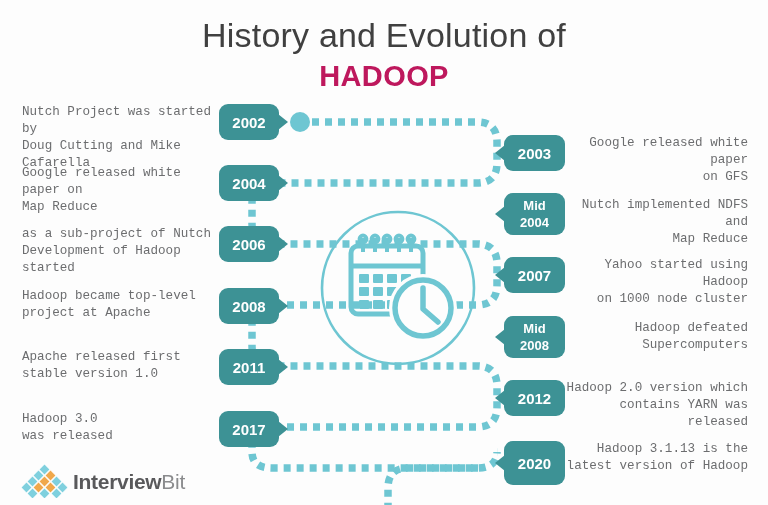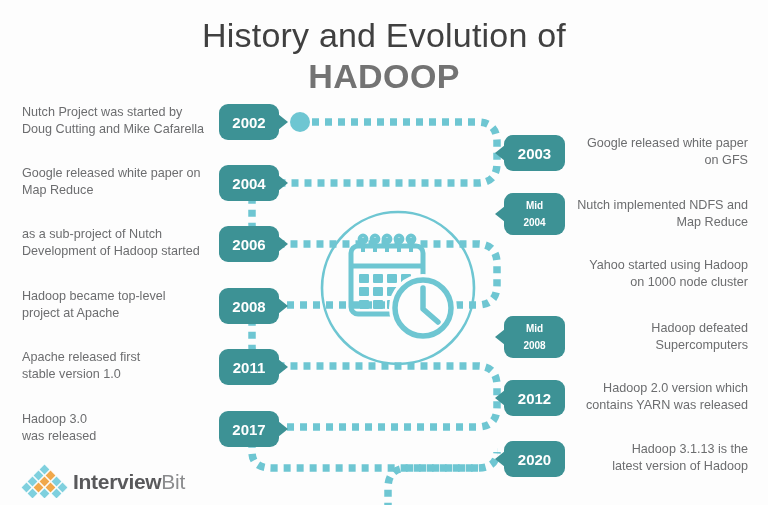--- a/index.html
+++ b/index.html
@@ -11,52 +11,52 @@
   }
   #stage{position:absolute;inset:0;width:768px;height:505px;}
 
   
   .title-wrap{position:absolute;left:0;top:14px;width:768px;text-align:center;}
   .title-line1{
     font-size:34px;line-height:42px;color:#404040;font-weight:400;
     letter-spacing:.2px;
   }
   .title-line2{
-    font-size:34px;line-height:40px;color:#737373;font-weight:bold;
+    font-size:29px;line-height:40px;color:#be185d;font-weight:bold;
     letter-spacing:.4px;
   }
 
   
   #path-svg{position:absolute;left:0;top:0;width:768px;height:505px;}
 
   
   .badge{
     position:absolute;background:#3d9295;border-radius:9px;
     color:#ffffff;font-weight:bold;text-align:center;
     display:flex;align-items:center;justify-content:center;
     flex-direction:column;
   }
   .badge .ln{display:block;}
   .badge.one-line{font-size:15px;line-height:19px;}
-  .badge.two-line{font-size:10px;line-height:17px;}
+  .badge.two-line{font-size:13px;line-height:17px;}
   
   .badge.left-badge:after{
     content:"";position:absolute;right:-9px;top:50%;transform:translateY(-50%);
     width:0;height:0;border-top:8px solid transparent;border-bottom:8px solid transparent;
     border-left:10px solid #3d9295;
   }
   .badge.right-badge:after{
     content:"";position:absolute;left:-9px;top:50%;transform:translateY(-50%);
     width:0;height:0;border-top:8px solid transparent;border-bottom:8px solid transparent;
     border-right:10px solid #3d9295;
   }
 
   
   .evt{
-    position:absolute;font-size:12.6px;line-height:17px;color:#6c6d6f;
+    position:absolute;font-size:12.6px;line-height:17px;color:#6c6d6f;font-family:Liberation Mono, monospace;
   }
   .evt.left-text{text-align:left;}
   .evt.right-text{text-align:right;}
 
   
   .start-dot{
     position:absolute;width:20px;height:20px;border-radius:50%;background:#6ec6d2;
   }
 
   
@@ -141,28 +141,31 @@
     <div>was released</div>
   </div>
 
   <div class="badge right-badge one-line" style="left:504px;top:135px;width:61px;height:36px;text-align:center;">
     <span class="ln">2003</span>
   </div>
   <div class="badge right-badge two-line" style="left:504px;top:193px;width:61px;height:42px;">
     <span class="ln">Mid</span>
     <span class="ln">2004</span>
   </div>
+  <div class="badge right-badge one-line" style="left:504px;top:257px;width:61px;height:36px;">
+    <span class="ln">2007</span>
+  </div>
   <div class="badge right-badge two-line" style="left:504px;top:316px;width:61px;height:42px;">
     <span class="ln">Mid</span>
     <span class="ln">2008</span>
   </div>
   <div class="badge right-badge one-line" style="left:504px;top:380px;width:61px;height:36px;">
     <span class="ln">2012</span>
   </div>
-  <div class="badge right-badge one-line" style="left:504px;top:441px;width:61px;height:36px;">
+  <div class="badge right-badge one-line" style="left:504px;top:441px;width:61px;height:44px;">
     <span class="ln">2020</span>
   </div>
 
   <div class="evt right-text" style="left:563px;top:135px;width:185px;">
     <div>Google released white paper</div>
     <div>on GFS</div>
   </div>
   <div class="evt right-text" style="left:563px;top:197px;width:185px;">
     <div>Nutch implemented NDFS and</div>
     <div>Map Reduce</div>

